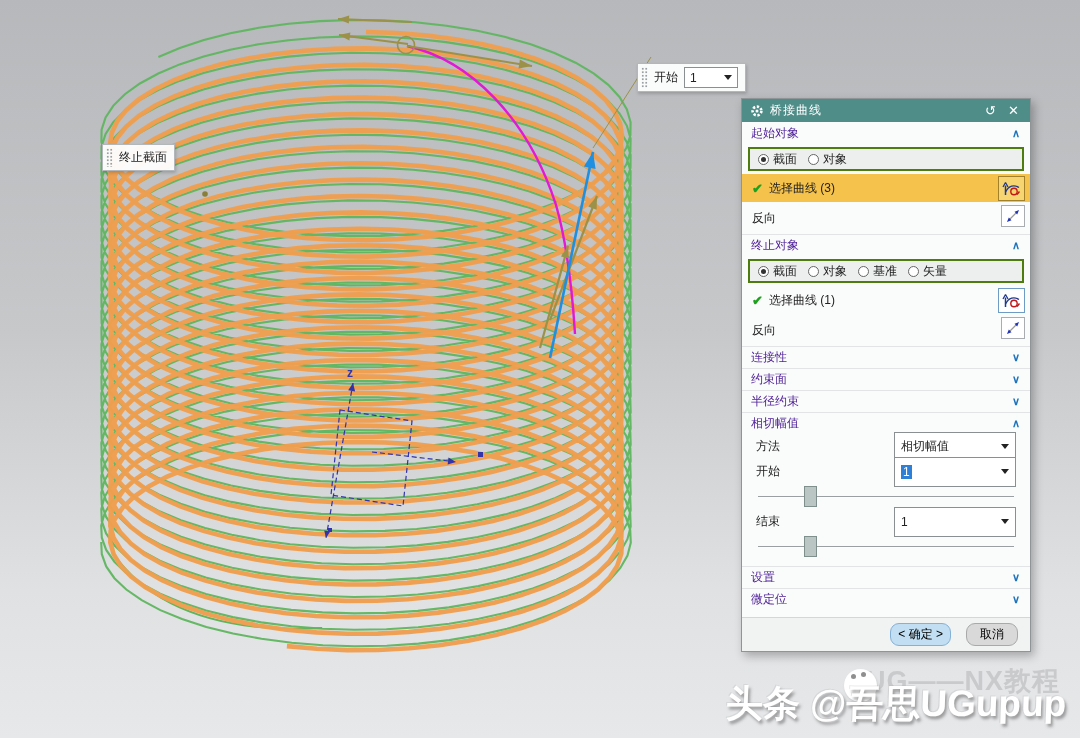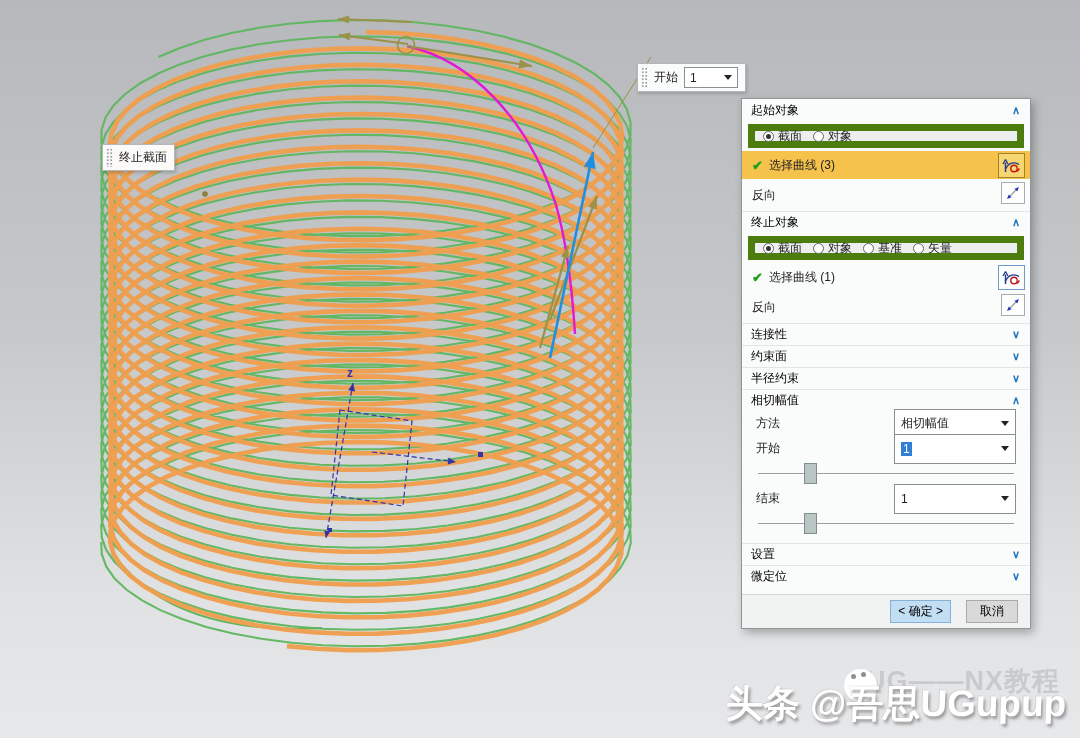--- a/index.html
+++ b/index.html
@@ -30,23 +30,23 @@
   
   #dialog{ position:absolute; left:741px; top:98px; width:290px; background:#fafbfb;
     border:1px solid #8f9496; box-shadow:3px 4px 9px rgba(0,0,0,.28); z-index:6;
     font-size:12px; color:#222; }
   .titlebar{ height:23px; background:#4f8d89; display:flex; align-items:center;
     color:#fff; padding:0 8px; gap:6px; }
   .tb-title{ flex:1; letter-spacing:1px; font-size:12px; }
   .tb-btn{ width:17px; text-align:center; font-size:13px; cursor:pointer; }
   .sec-hdr{ height:22px; display:flex; align-items:center; justify-content:space-between;
     padding:0 10px 0 9px; border-top:1px solid #e2e4e5; }
-  .sec-hdr .sec-title{ color:#000000; }
+  .sec-hdr .sec-title{ color:#4c1d95; }
   .chev{ color:#1f74bc; font-size:11px; font-weight:bold; }
-  .radio-box{ margin:3px 6px; height:24px; background:#edefee; border:7px solid #4d7c0f;
+  .radio-box{ margin:3px 6px; height:24px; background:#edefee; border:2px solid #4d7c0f;
     display:flex; align-items:center; gap:11px; padding:0 8px; }
   .radio{ display:flex; align-items:center; cursor:pointer; }
   .rdot{ width:11px; height:11px; border-radius:50%; border:1px solid #666; background:#fff;
     display:inline-block; position:relative; margin-right:4px; }
   .rdot.checked::after{ content:''; position:absolute; inset:2px; border-radius:50%; background:#333; }
   .sel-row{ height:28px; display:flex; align-items:center; padding:0 5px 0 10px; gap:6px; }
   .sel-row.highlight{ background:#f5c24b; }
   .check{ color:#1fa11f; font-size:13px; font-weight:bold; }
   .icon-btn{ margin-left:auto; width:27px; height:25px; border:1px solid #a9adaf; background:#fff;
     display:flex; align-items:center; justify-content:center; cursor:pointer; }
@@ -58,21 +58,21 @@
   .combo{ margin-left:auto; width:122px; height:21px; border:1px solid #8a8f91; background:#fff;
     display:flex; align-items:center; padding:14px 6px; cursor:pointer; }
   .sel-text{ background:#2f7fd6; color:#fff; padding:0 2px; }
   .slider-row{ height:25px; position:relative; margin:0 16px; cursor:pointer; }
   .track{ position:absolute; left:0; right:0; top:12px; height:2px; background:#9b9fa1;
     border-bottom:1px solid #fdfdfd; }
   .thumb{ position:absolute; top:2px; width:13px; height:21px; background:#b9c6c3;
     border:1px solid #7e8f8c; left:46px; cursor:grab; }
   .footer{ margin-top:7px; border-top:1px solid #d4d7d8; background:#f1f3f3; height:34px;
     display:flex; align-items:center; justify-content:flex-end; gap:7px; padding:0 12px; }
-  .btn{ font-family:inherit; font-size:12px; height:23px; cursor:pointer; }
+  .btn{ font-family:inherit; font-size:12px; height:23px; cursor:pointer;border-radius:9px; }
   .btn.ok{ background:#c2def2; border:1px solid #85b1d6; padding:0 7px; }
   .btn.cancel{ background:#d9d9d9; border:1px solid #a9a9a9; padding:0 13px;margin-left:8px; }
 
   
   #wm-logo{ position:absolute; left:844px; top:669px; width:33px; height:33px; background:#fff;
     border-radius:50%; z-index:8; box-shadow:1px 2px 3px rgba(0,0,0,.12); }
   #wm-logo::before{ content:''; position:absolute; left:7px; top:5px; width:5px; height:5px;
     border-radius:50%; background:#8f8f8f; }
   #wm-logo::after{ content:''; position:absolute; left:17px; top:3px; width:5px; height:5px;
     border-radius:50%; background:#8f8f8f; }
@@ -126,20 +126,29 @@
 <div class="float-tag" id="tag-start">
   <span class="grip"></span>
   <span>开始</span>
   <span class="mini-combo">
     <span>1</span>
     <i class="caret"></i>
   </span>
 </div>
 
 <div id="dialog">
+  <div class="titlebar">
+    <svg width="14" height="14" viewBox="0 0 14 14">
+      <circle cx="7" cy="7" r="4.4" fill="none" stroke="#fff" stroke-width="2.6" stroke-dasharray="2.3 1.7"></circle>
+      <circle cx="7" cy="7" r="1.5" fill="#fff"></circle>
+    </svg>
+    <span class="tb-title">桥接曲线</span>
+    <span class="tb-btn">↺</span>
+    <span class="tb-btn">✕</span>
+  </div>
 
   <div class="sec-hdr" style="border-top:none">
     <span class="sec-title">起始对象</span>
     <span class="chev">∧</span>
   </div>
   <div class="radio-box">
     <label class="radio">
       <span class="rdot checked"></span>
       <span>截面</span>
     </label>

